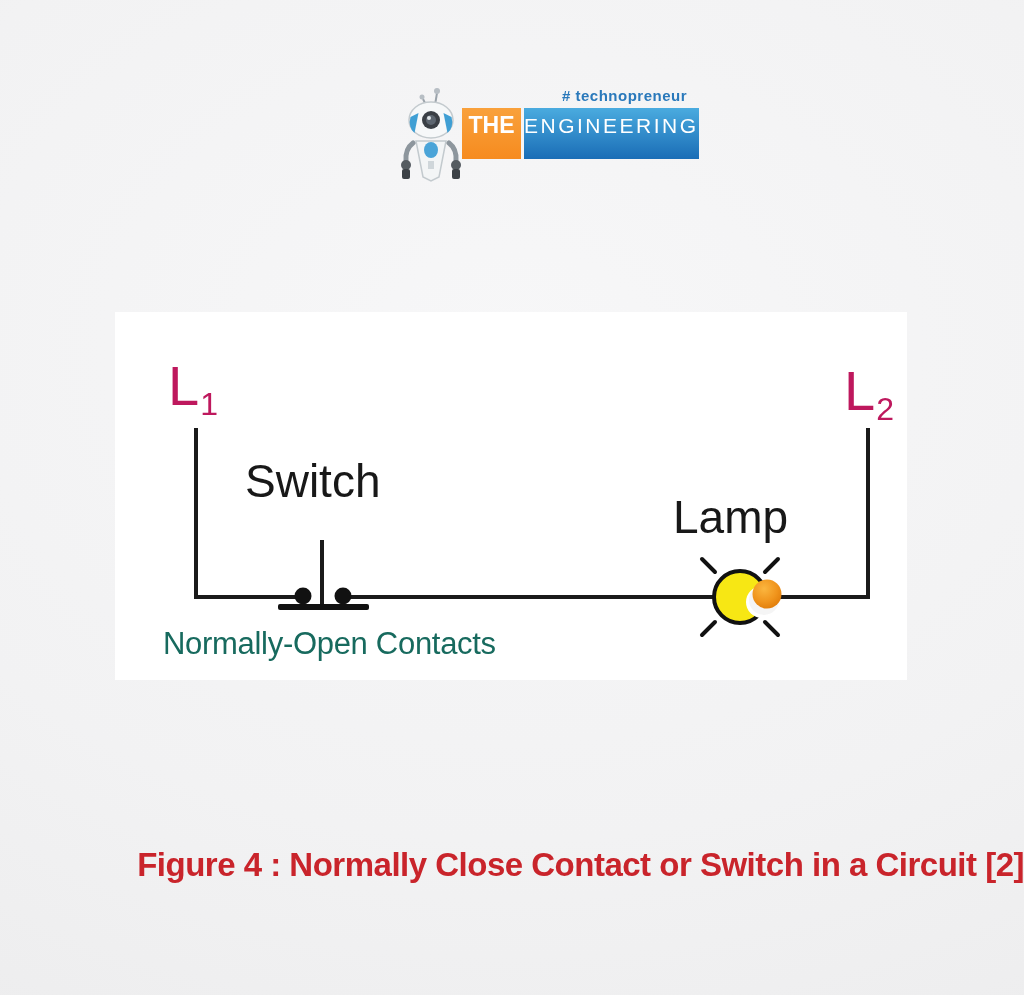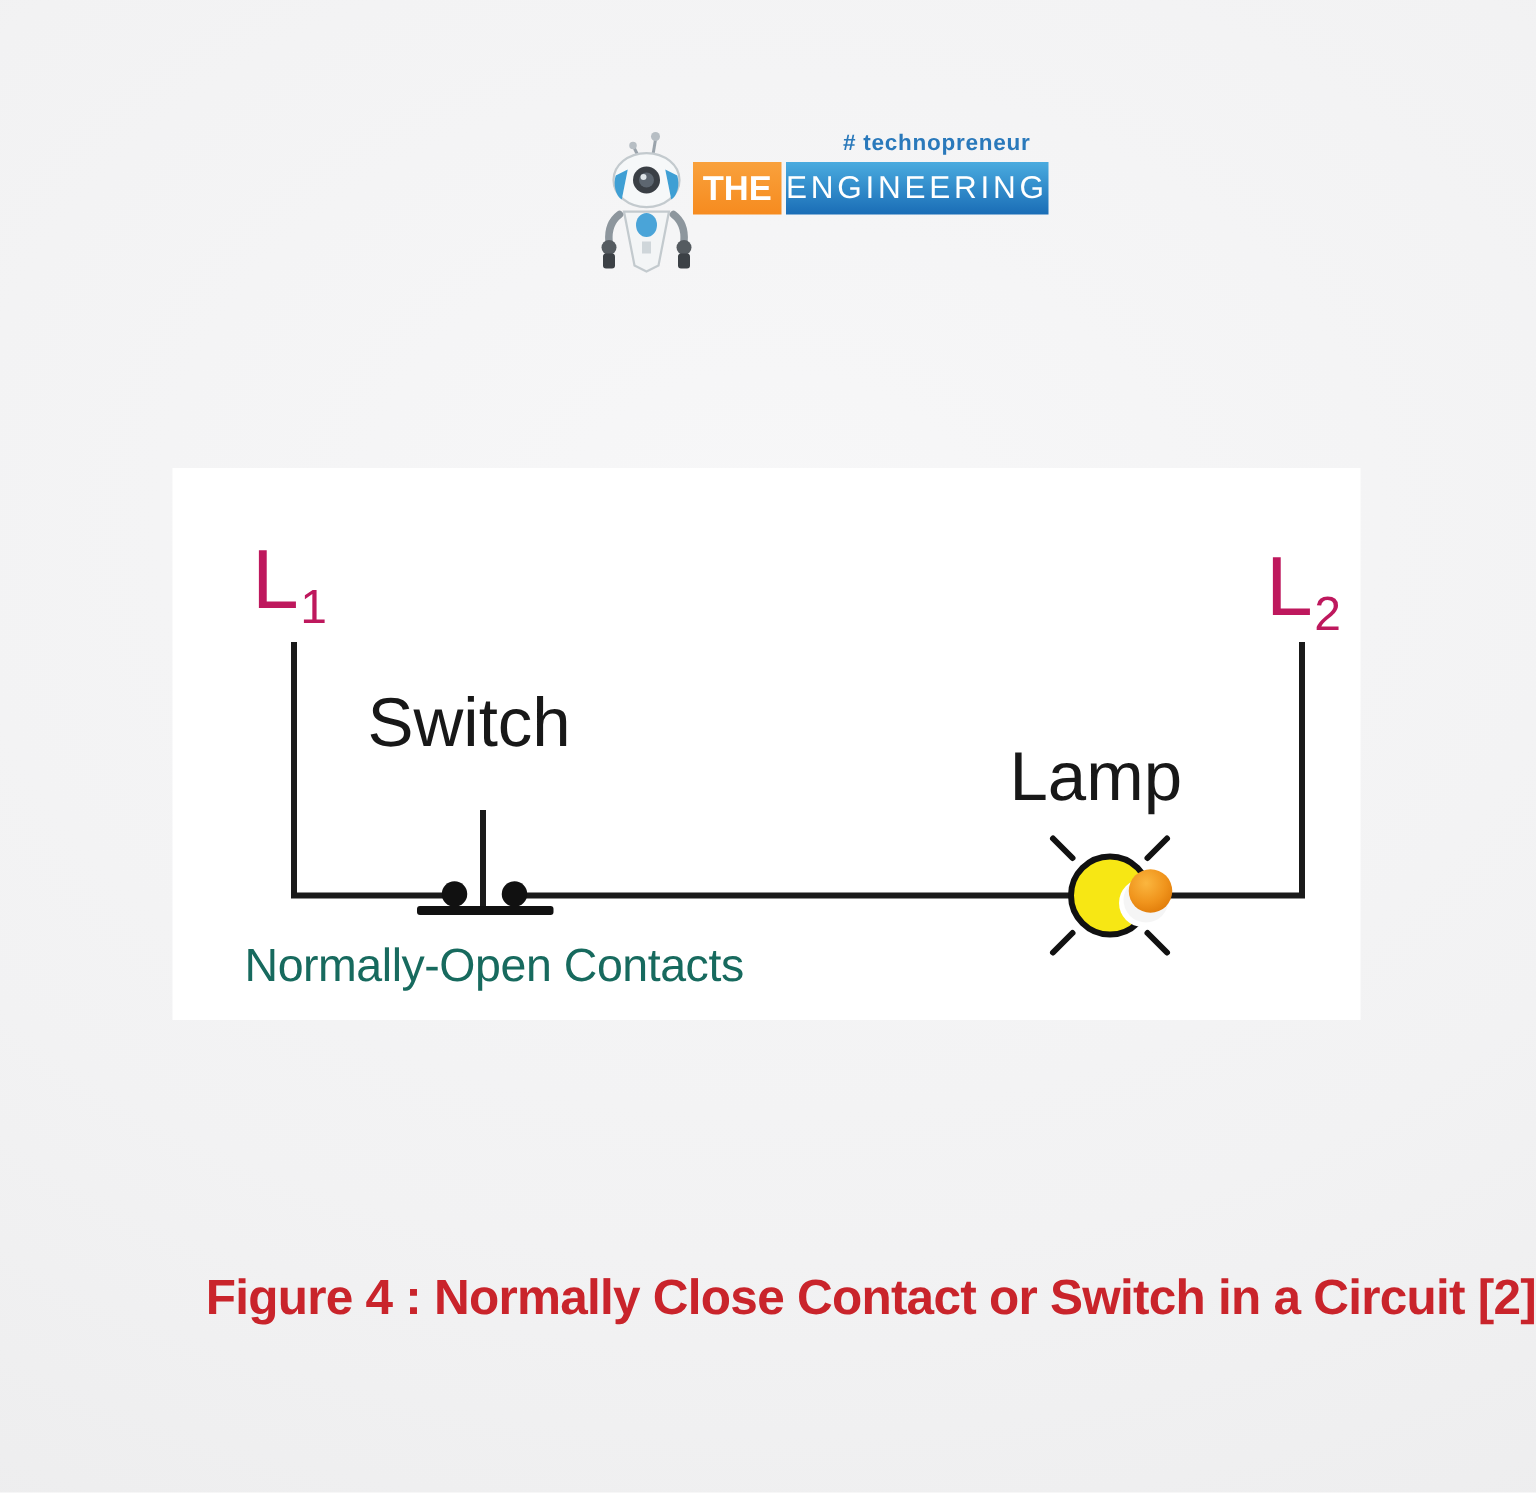--- a/index.html
+++ b/index.html
@@ -26,21 +26,21 @@
   .logo-text { width: 226px; margin-left: -4px; }
   .logo-tagline {
     text-align: right;
     font-size: 15px;
     font-weight: bold;
     color: #2a79bb;
     letter-spacing: 0.5px;
     padding-right: 1px;
     line-height: 18px;
   }
-  .logo-boxes { display: flex; margin-top: 3px; height: 35px; }
+  .logo-boxes { display: flex; margin-top: 3px; height: 51px; }
   .logo-the {
     background: linear-gradient(180deg, #f9a13c 0%, #f68b1f 100%);
     color: #ffffff;
     font-weight: bold;
     font-size: 23px;
     width: 59px;
     text-align: center;
     line-height: 35px;
     flex: 0 0 auto;
   }

